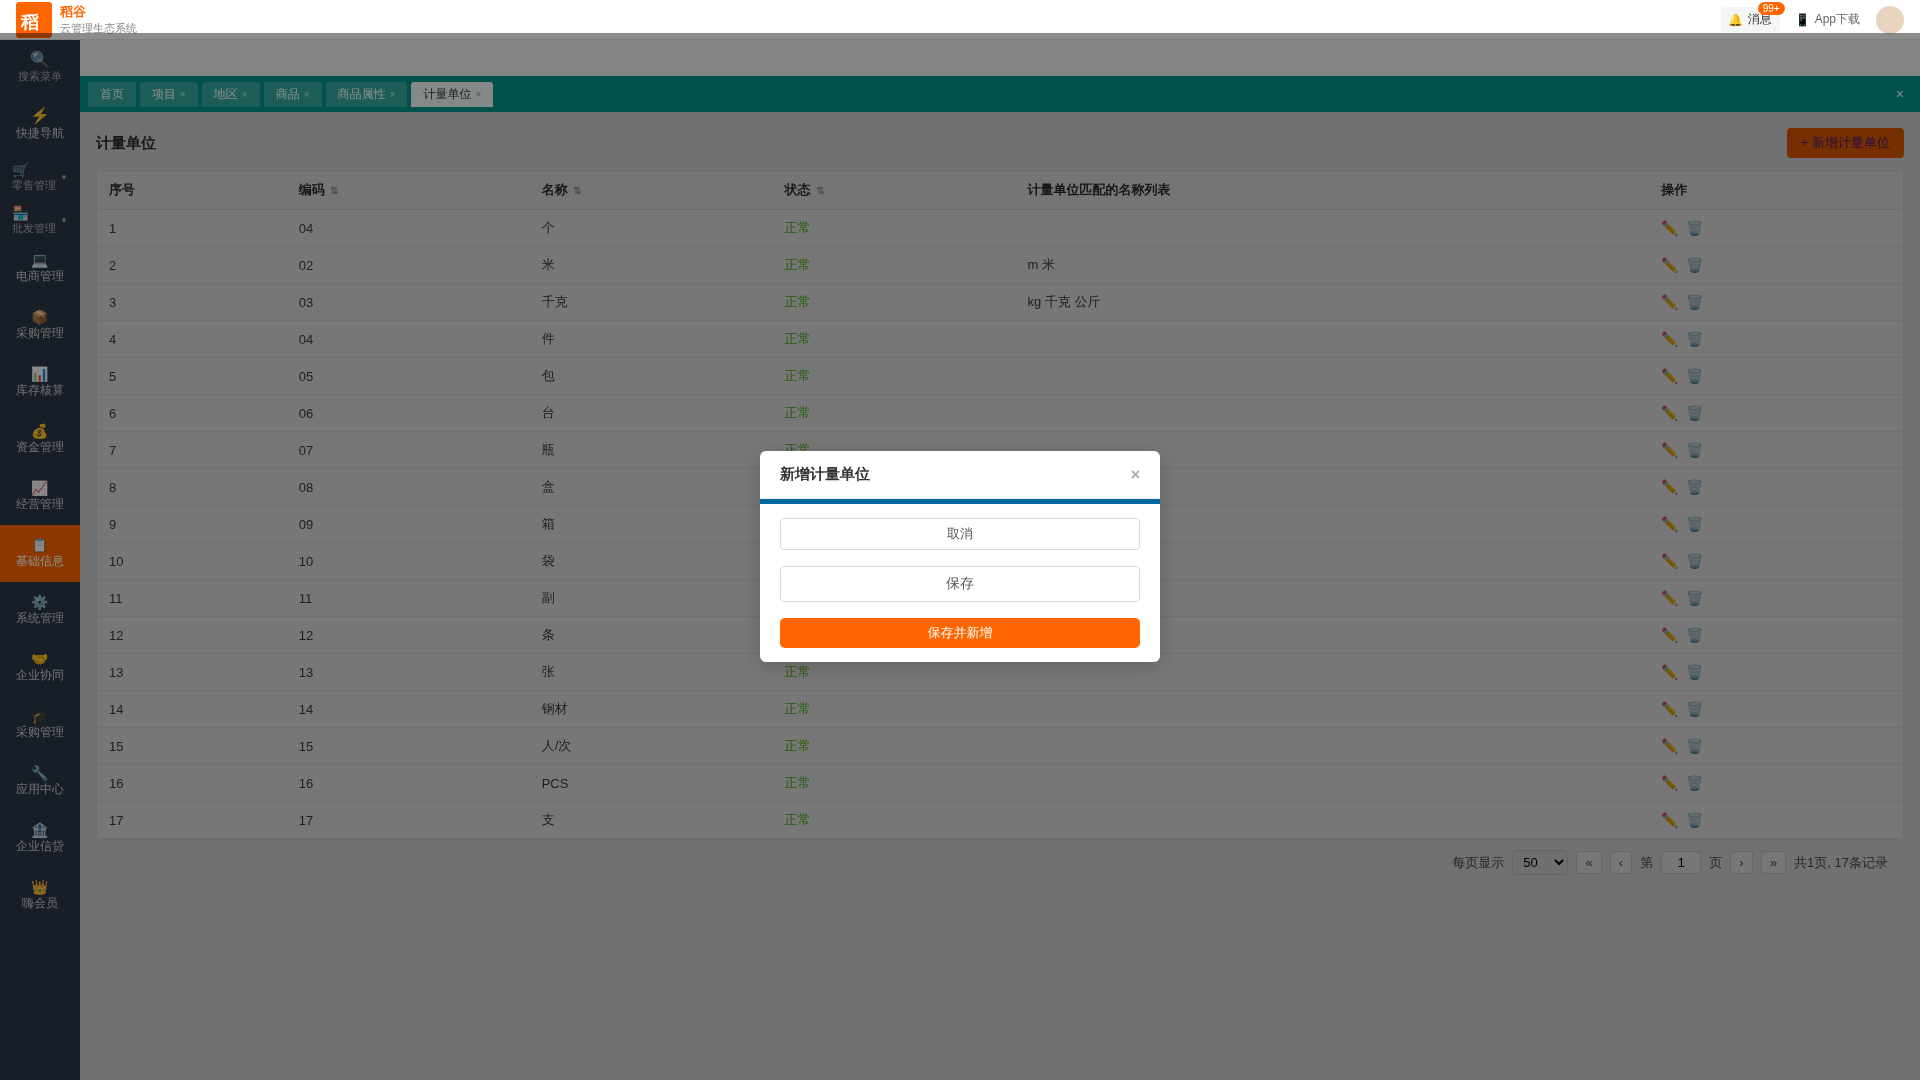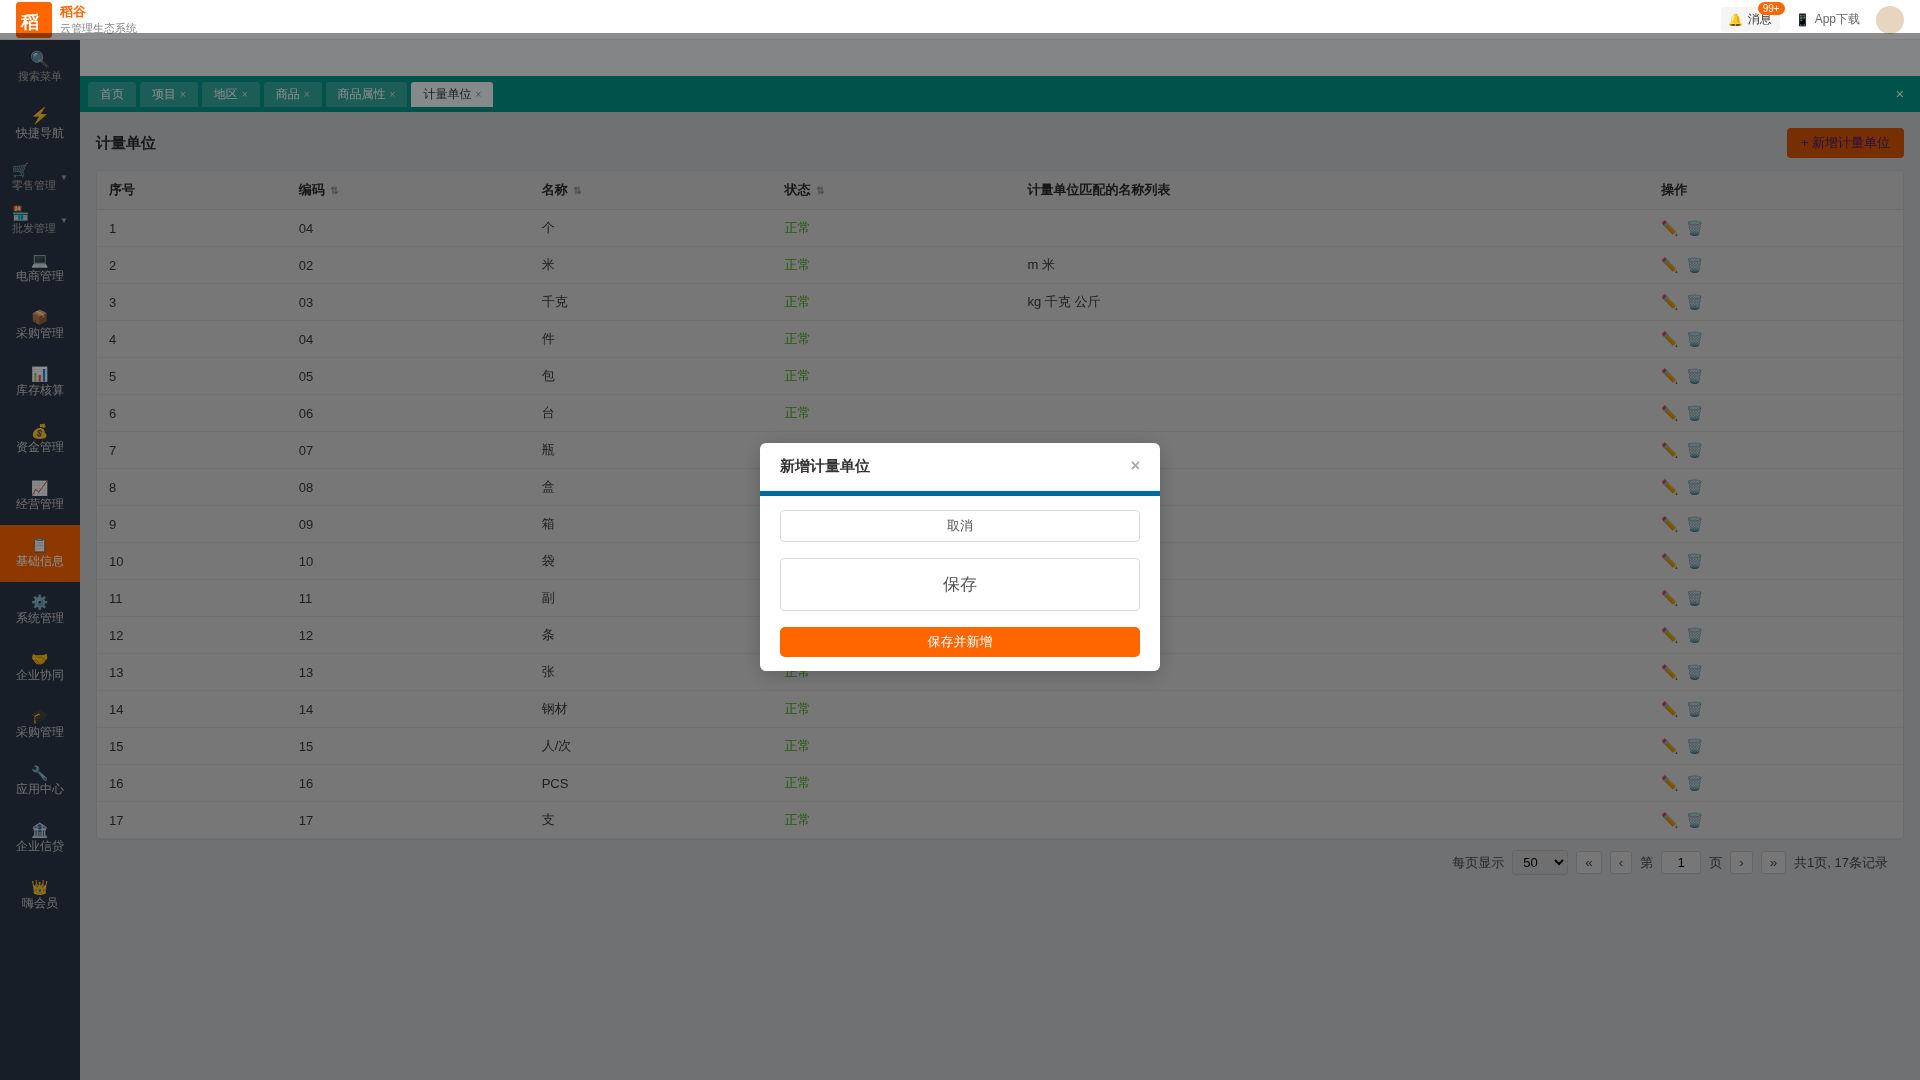--- a/index.html
+++ b/index.html
@@ -348,26 +348,26 @@
     .btn-cancel {
       padding: 6px 20px;
       border: 1px solid #d9d9d9;
       background: white;
       border-radius: 4px;
       cursor: pointer;
       font-size: 13px;
       color: #555;
     }
     .btn-save {
-      padding: 14px 20px;
+      padding: 8px 20px;
       border: 1px solid #d9d9d9;
       background: white;
       border-radius: 4px;
       cursor: pointer;
-      font-size: 17px;
+      font-size: 14px;
       color: #555;
     }
     .btn-save-new {
       padding: 6px 20px;
       border: none;
       background: #f60;
       border-radius: 5px;
       cursor: pointer;
       font-size: 13px;
       color: white;

